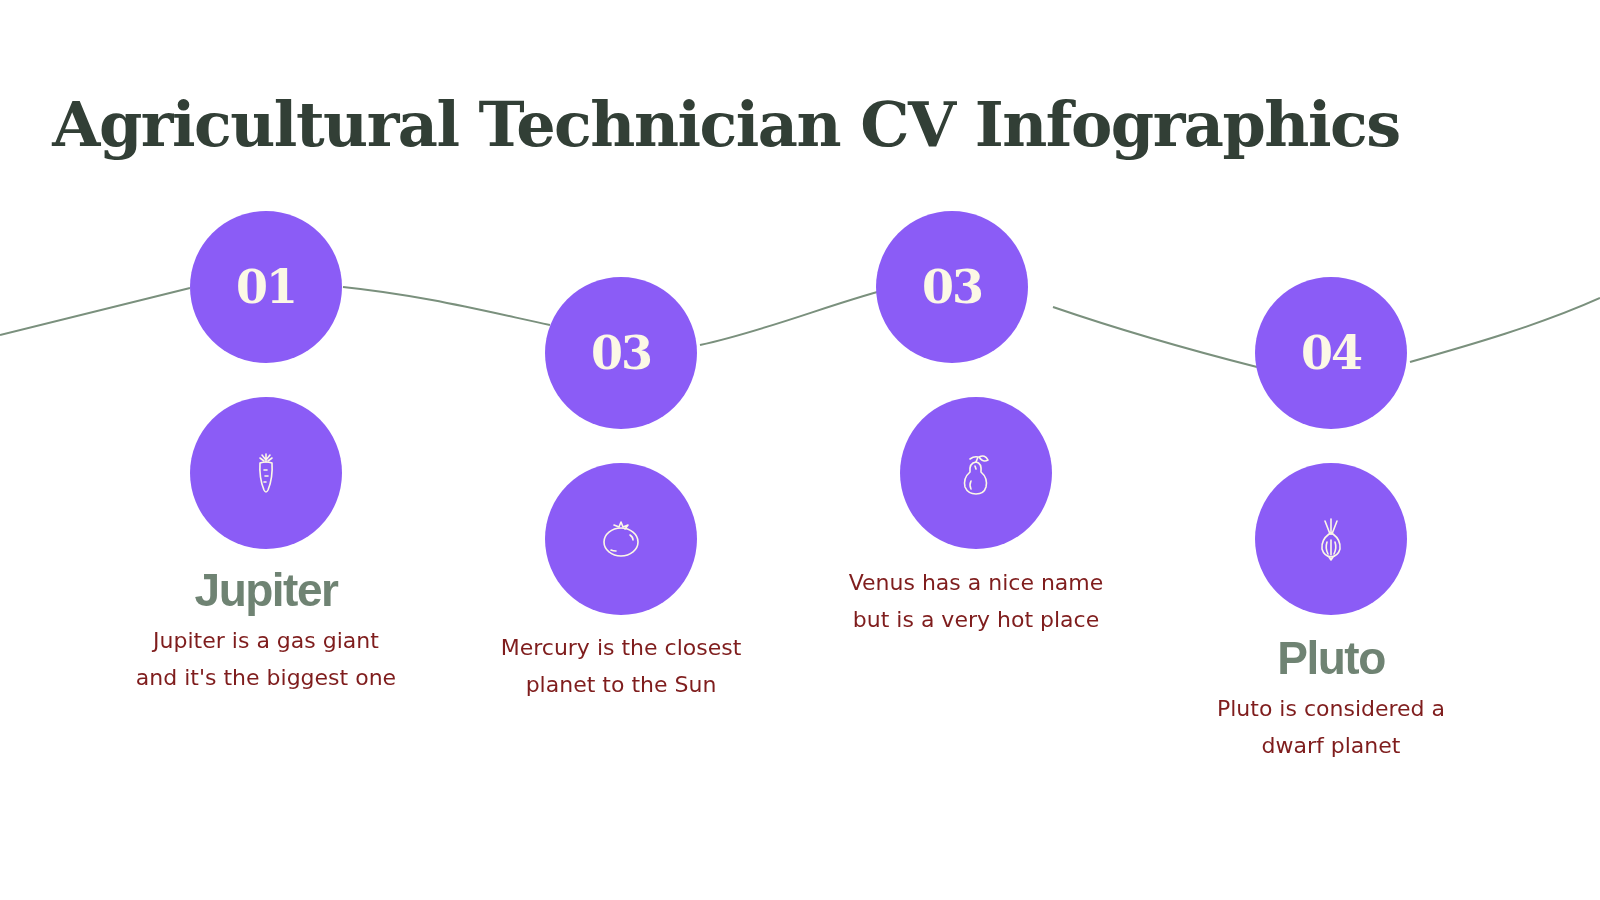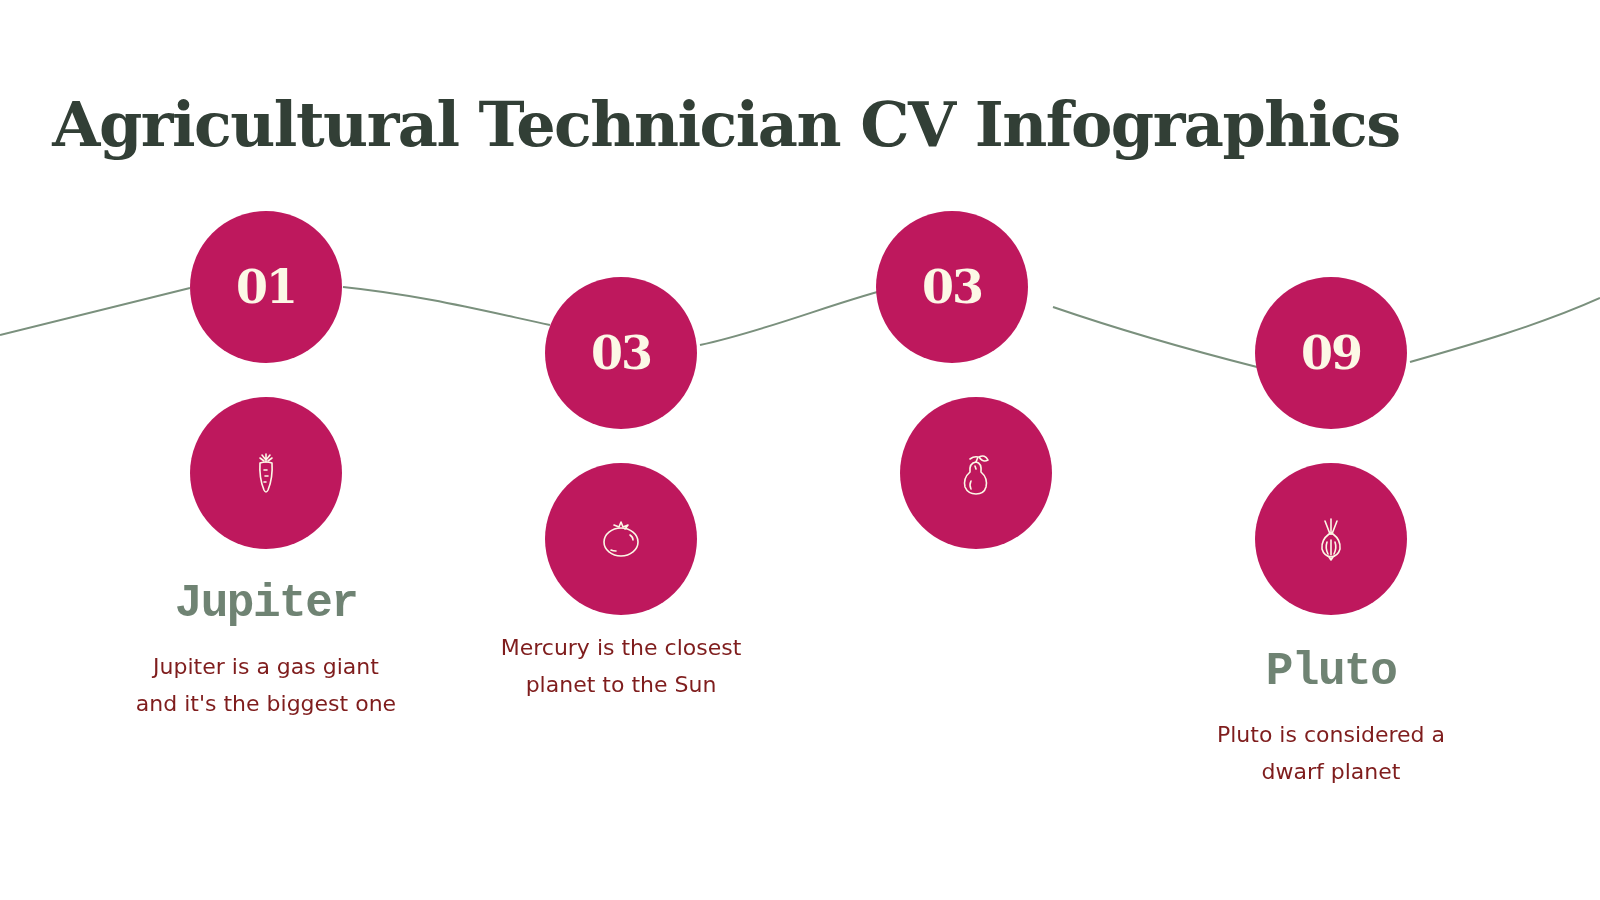--- a/index.html
+++ b/index.html
@@ -34,21 +34,21 @@
       top: 0;
       width: 1600px;
       height: 900px;
       pointer-events: none;
     }
     .circle {
       position: absolute;
       width: 152px;
       height: 152px;
       border-radius: 50%;
-      background: #be185d;
+      background: #8b5cf6;
       display: flex;
       align-items: center;
       justify-content: center;
     }
     .num {
       font-family: "DejaVu Serif", serif;
       font-weight: bold;
       font-size: 46px;
       color: #fcf8e6;
       letter-spacing: -2px;
@@ -57,27 +57,27 @@
       width: 70px;
       height: 70px;
       display: block;
     }
     .text-block {
       position: absolute;
       width: 300px;
       text-align: center;
     }
     .item-title {
-      font-family: Liberation Mono, monospace;
+      font-family: Liberation Sans, sans-serif;
       font-weight: bold;
       font-size: 46px;
       letter-spacing: -1.5px;
       color: #6f8373;
       line-height: 56px;
-      margin: 16px;
+      margin: 2px;
     }
     .item-desc {
       font-family: "DejaVu Sans", sans-serif;
       font-size: 22px;
       color: #7f1d1d;
       line-height: 37px;
       margin: 4px auto 0;
       width: 270px;
     }
   </style>
@@ -124,24 +124,25 @@
 </div>
 <div class="circle icon" style="left:900px; top:397px;">
   <svg viewBox="0 0 70 70" fill="none" stroke="#fcf8e6" stroke-width="1.6" stroke-linecap="round" stroke-linejoin="round">
     <path d="M29 21 Q33 18 37 19 L35 24"></path>
     <path d="M38 19 Q44 16 47 22 Q42 25 38 19 Z"></path>
     <path d="M35 24 Q28 25 29 34 Q22 40 24 49 Q27 56 35 56 Q43 56 45 49 Q47 40 40 34 Q41 25 35 24 Z"></path>
     <path d="M30 43 Q28 47 30 51 M34 28 L35 31"></path>
   </svg>
 </div>
 <div class="text-block" style="left:826px; top:560px;">
+  <p class="item-desc">Venus has a nice name but is a very hot place</p>
 </div>
 
 <div class="circle" style="left:1255px; top:277px;">
-  <span class="num">09</span>
+  <span class="num">04</span>
 </div>
 <div class="circle icon" style="left:1255px; top:463px;">
   <svg viewBox="0 0 70 70" fill="none" stroke="#fcf8e6" stroke-width="1.6" stroke-linecap="round" stroke-linejoin="round">
     <path d="M29 17 L34 30 M41 17 L36 30 M35 15 L35 29"></path>
     <path d="M33 30 Q25 36 26 45 Q28 52 35 53 Q42 52 44 45 Q45 36 37 30 Z"></path>
     <path d="M31 38 Q29 44 32 50 M39 38 Q41 44 38 50 M35 36 L35 51"></path>
     <path d="M33 53 L35 56 L37 53"></path>
   </svg>
 </div>
 <div class="text-block" style="left:1181px; top:628px;">

